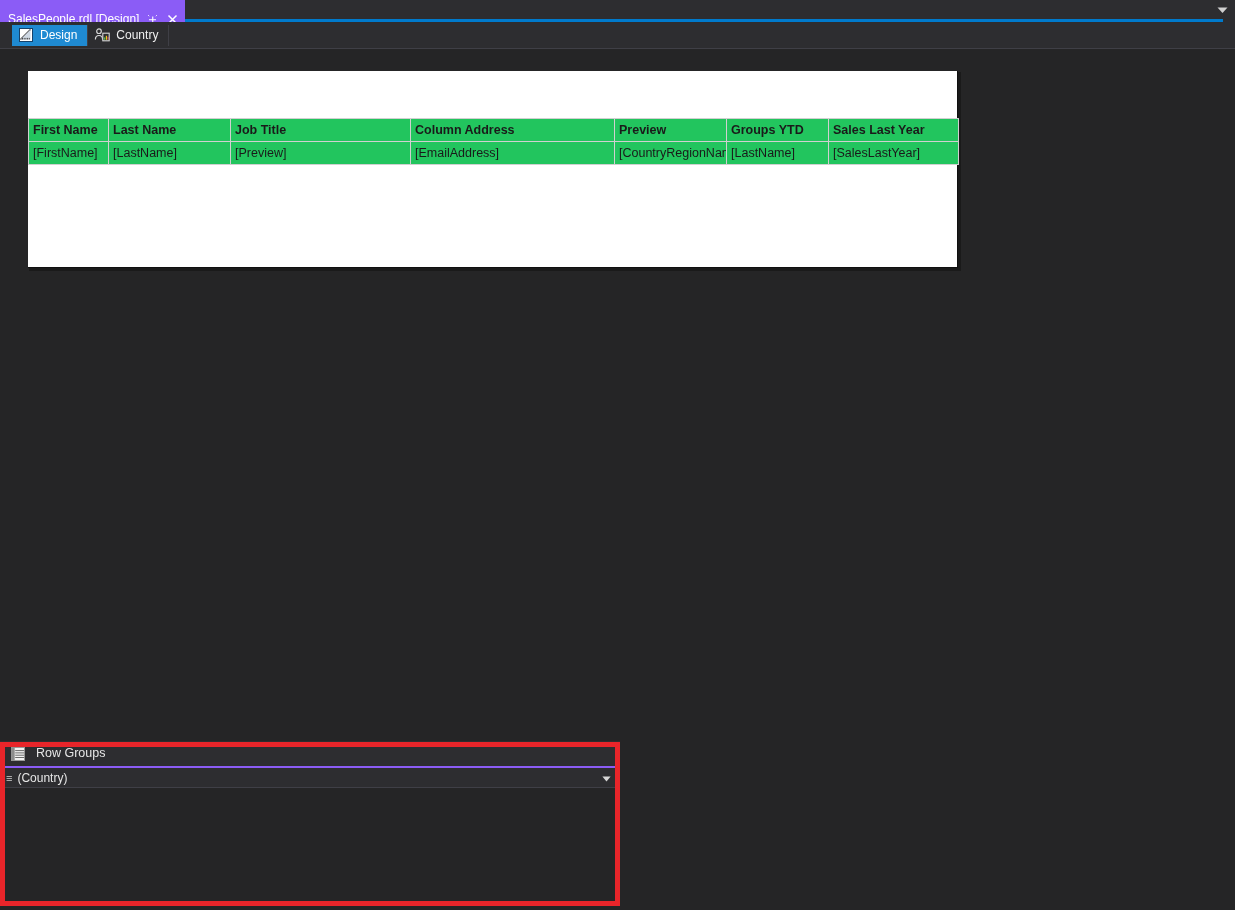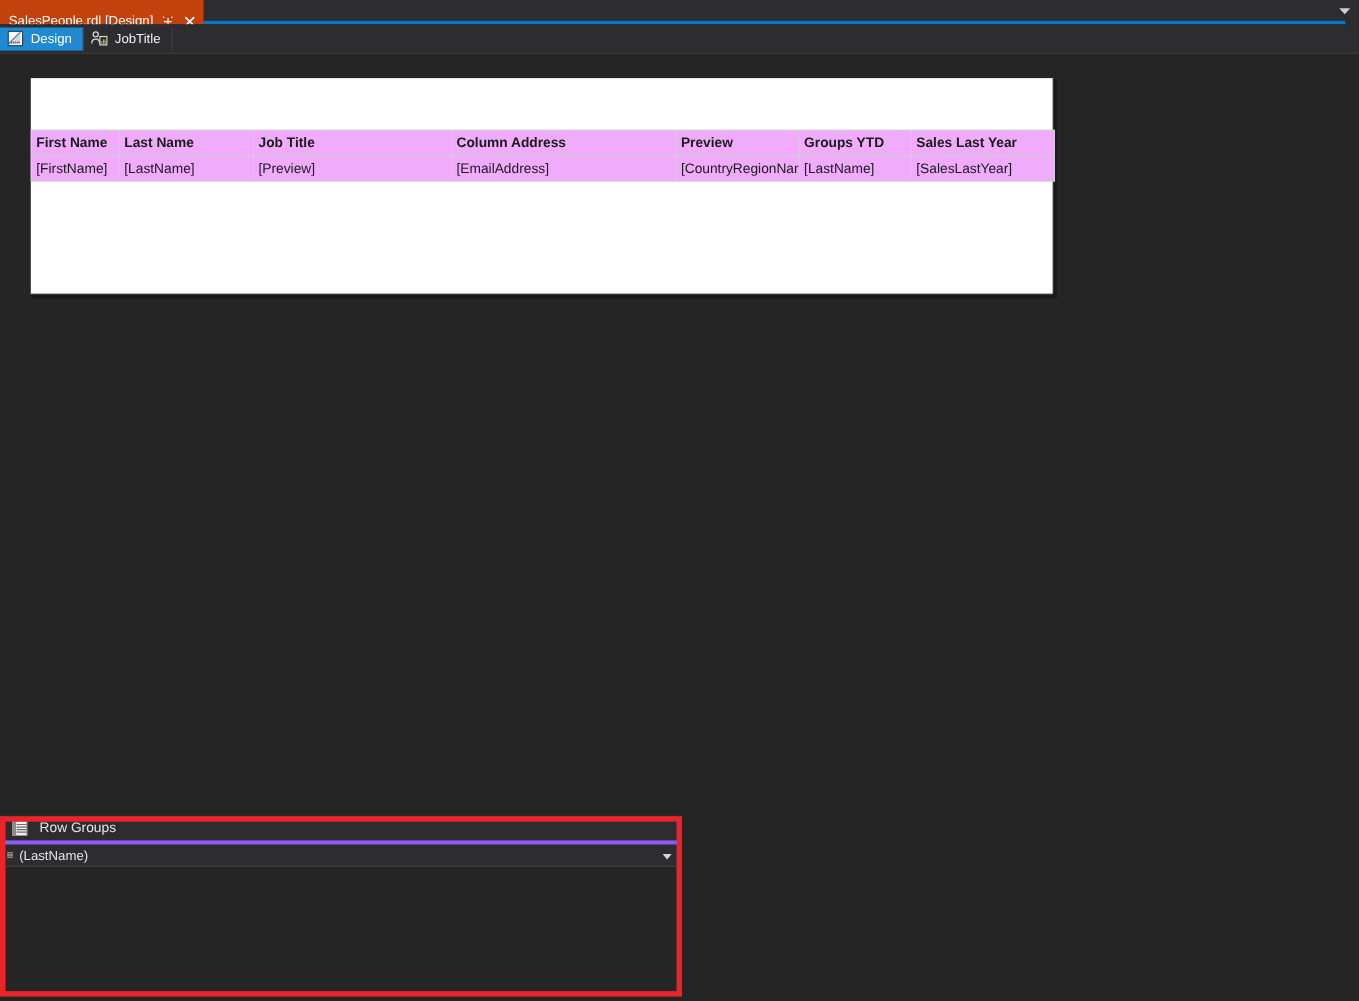--- a/index.html
+++ b/index.html
@@ -21,21 +21,21 @@
   #tab-strip .tab-underline {
     position: absolute;
     left: 0; top: 19px;
     width: 1223px; height: 3px;
     background: #007acc;
   }
   .doc-tab {
     position: absolute;
     left: 0; top: 0;
     height: 22px;
-    background: #c2410c;
+    background: #8b5cf6;
     display: flex;
     align-items: center;
     padding: 16px 6px 0 8px;
     gap: 7px;
     color: #ffffff;
     font-size: 12px;
     white-space: nowrap;
   }
   .doc-tab .tab-title { font-size: 12px; color: #ffffff; line-height: 22px; }
   .tab-icon-btn {
@@ -53,20 +53,21 @@
 
   
   #view-toolbar {
     position: absolute;
     left: 0; top: 22px;
     width: 1235px; height: 27px;
     background: #2d2d30;
     border-bottom: 1px solid #3f3f46;
     display: flex;
     align-items: center;
+    padding-left: 12px;
   }
   .view-tab {
     height: 21px;
     display: flex;
     align-items: center;
     gap: 6px;
     padding: 0 10px 0 6px;
     font-size: 12px;
     color: #f0f0f0;
     border-right: 1px solid #3f3f46;
@@ -91,21 +92,21 @@
     box-shadow: 2px 2px 0 1px #1a1a1a;
     border-right: 1px solid #101010;
     border-bottom: 1px solid #101010;
   }
   #tablix {
     position: absolute;
     left: 0px; top: 47px;
     width: 930px;
     border-collapse: collapse;
     table-layout: fixed;
-    background: #f0abfc;
+    background: #22c55e;
   }
   #tablix td {
     border: 1px solid #d0d0d0;
     height: 23px;
     padding: 0 4px;
     font-size: 12.5px;
     color: #1a1a1a;
     overflow: hidden;
     white-space: nowrap;
     vertical-align: middle;
@@ -127,21 +128,21 @@
     height: 169px;
     background: #252526;
   }
   #row-groups-pane  { left: 0px;   width: 620px; }
   #column-groups-pane { left: 620px; width: 615px; }
 
   .pane-header {
     position: relative;
     height: 27px;
     background: #2d2d30;
-    border-bottom: 4px solid #8b5cf6;
+    border-bottom: 2px solid #8b5cf6;
     display: flex;
     align-items: center;
     padding-left: 10px;
     gap: 10px;
   }
   .pane-header .pane-title {
     font-size: 12.5px;
     color: #e6e6e6;
     line-height: 27px;
   }
@@ -238,21 +239,21 @@
     <span class="vt-icon">
       <svg width="16" height="16" viewBox="0 0 16 16">
         <circle cx="5" cy="4.2" r="2.3" fill="none" stroke="#d8d8d8" stroke-width="1.2"></circle>
         <path d="M1.4 12.5c0-2.5 1.6-4 3.6-4s3.6 1.5 3.6 4" fill="none" stroke="#d8d8d8" stroke-width="1.2"></path>
         <rect x="8.8" y="6.2" width="6.4" height="7.6" fill="#2d2d30" stroke="#d8d8d8" stroke-width="1.1"></rect>
         <rect x="10" y="10.4" width="1.2" height="2.4" fill="#4ec94e"></rect>
         <rect x="11.8" y="8.8" width="1.2" height="4" fill="#f0c419"></rect>
         <rect x="13.6" y="9.8" width="1.0" height="3" fill="#e86c6c"></rect>
       </svg>
     </span>
-    <span class="vt-label">JobTitle</span>
+    <span class="vt-label">Country</span>
   </div>
 </div>
 
 <div id="design-area">
   <div id="report-body">
     <table id="tablix">
       <colgroup id="tablix-cols">
           <col style="width: 80px;">
           <col style="width: 122px;">
           <col style="width: 180px;">
@@ -294,21 +295,21 @@
           <rect x="1.5" y="1.5" width="13" height="13" fill="#f2f2f2" stroke="#9a9a9a" stroke-width="1"></rect>
           <rect x="1.5" y="1.5" width="3.2" height="13" fill="#8c8c8c"></rect>
           <path d="M5.2 4.6h9M5.2 6.9h9M5.2 9.2h9M5.2 11.5h9" stroke="#6b6b6b" stroke-width="1"></path>
         </svg>
       </span>
       <span class="pane-title">Row Groups</span>
     </div>
     <div class="pane-body">
       <div class="group-row">
         <span class="grip">≡</span>
-        <span class="group-label">(LastName)</span>
+        <span class="group-label">(Country)</span>
         <span class="row-chevron">
           <svg width="9" height="6" viewBox="0 0 9 6">
               <path d="M0.4 0.4h8.2L4.5 5.4z" fill="#d7d7d7"></path>
             </svg>
         </span>
       </div>
     </div>
   </div>
 
   <div class="group-pane" id="column-groups-pane">

